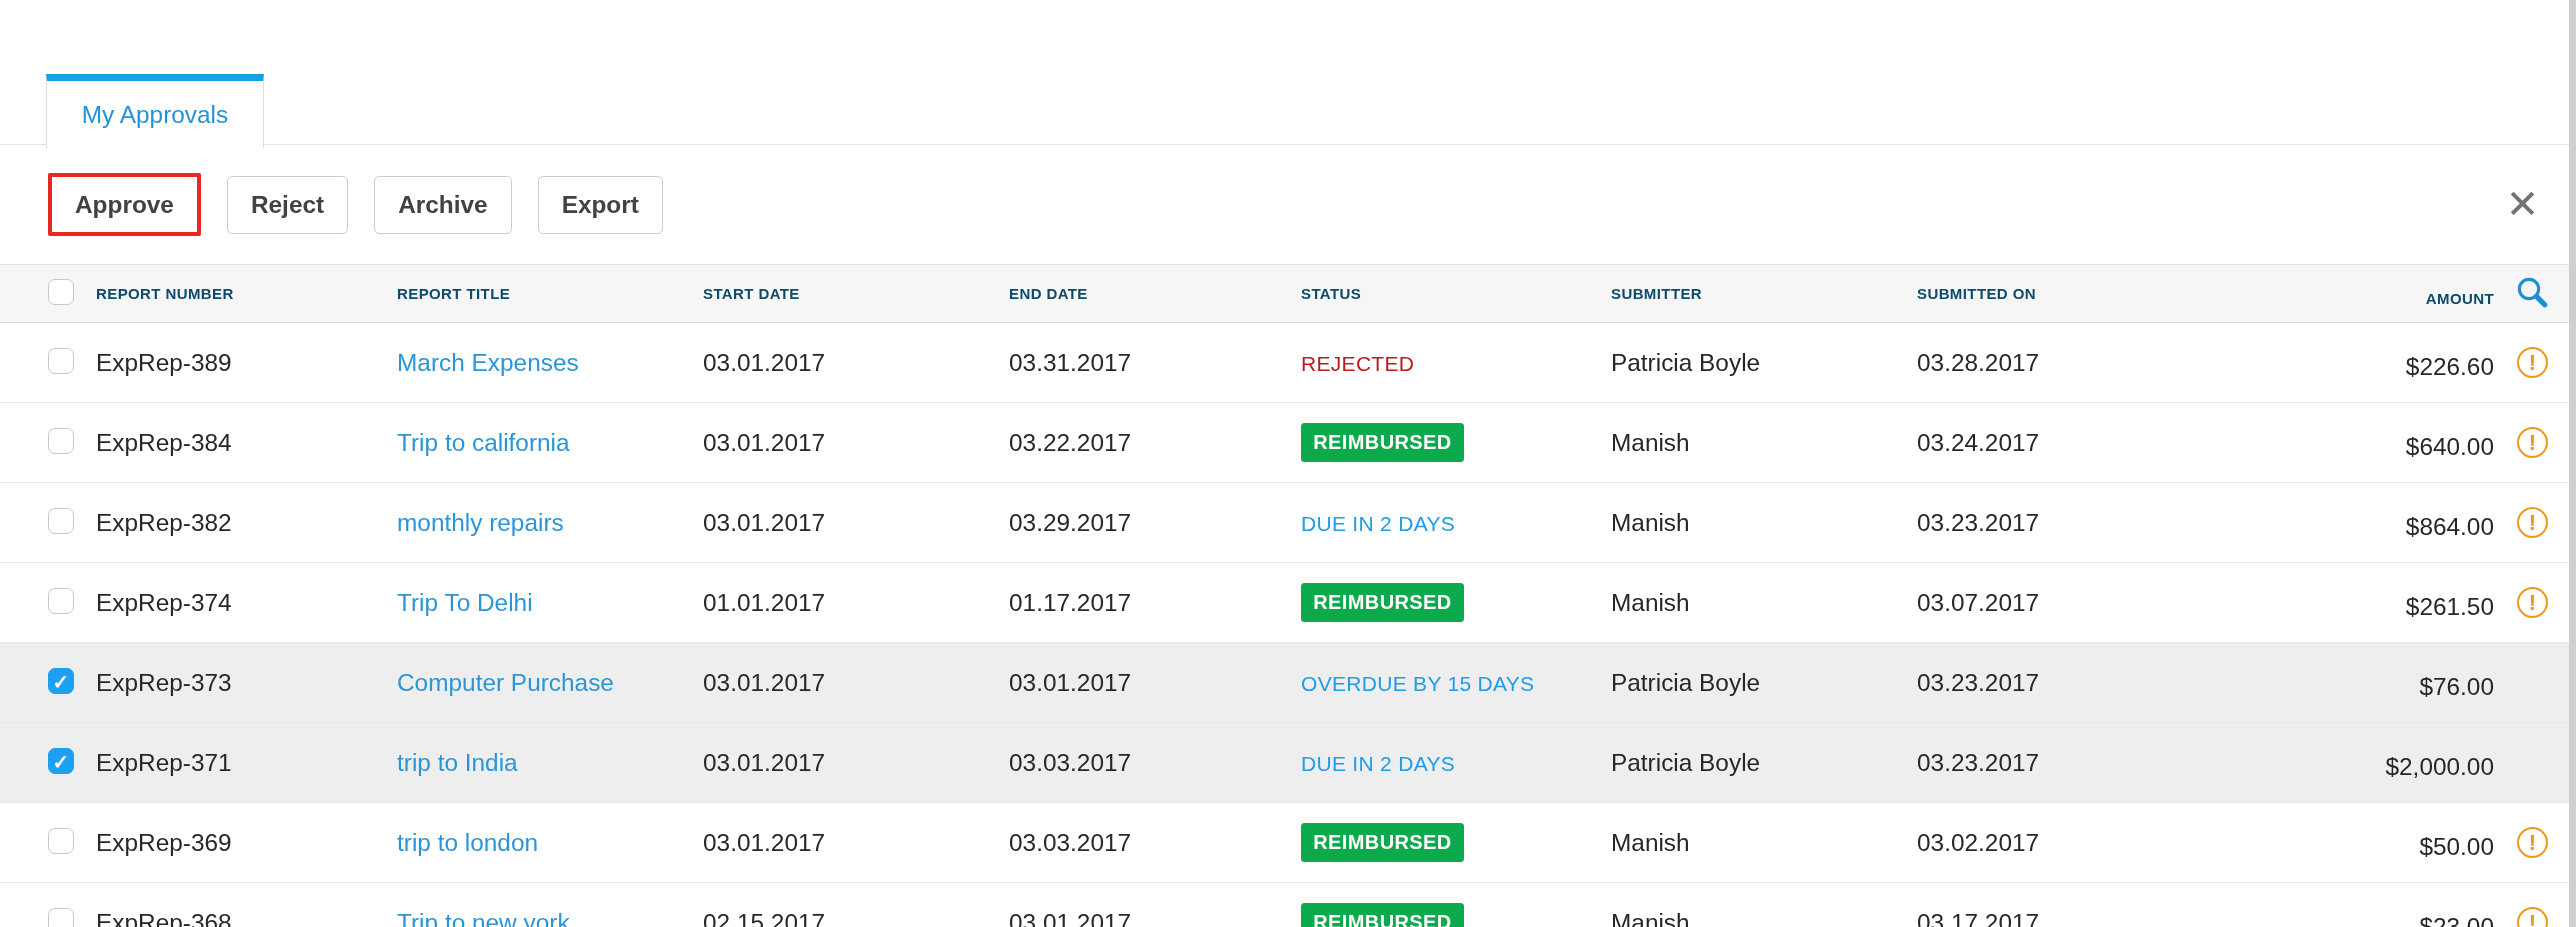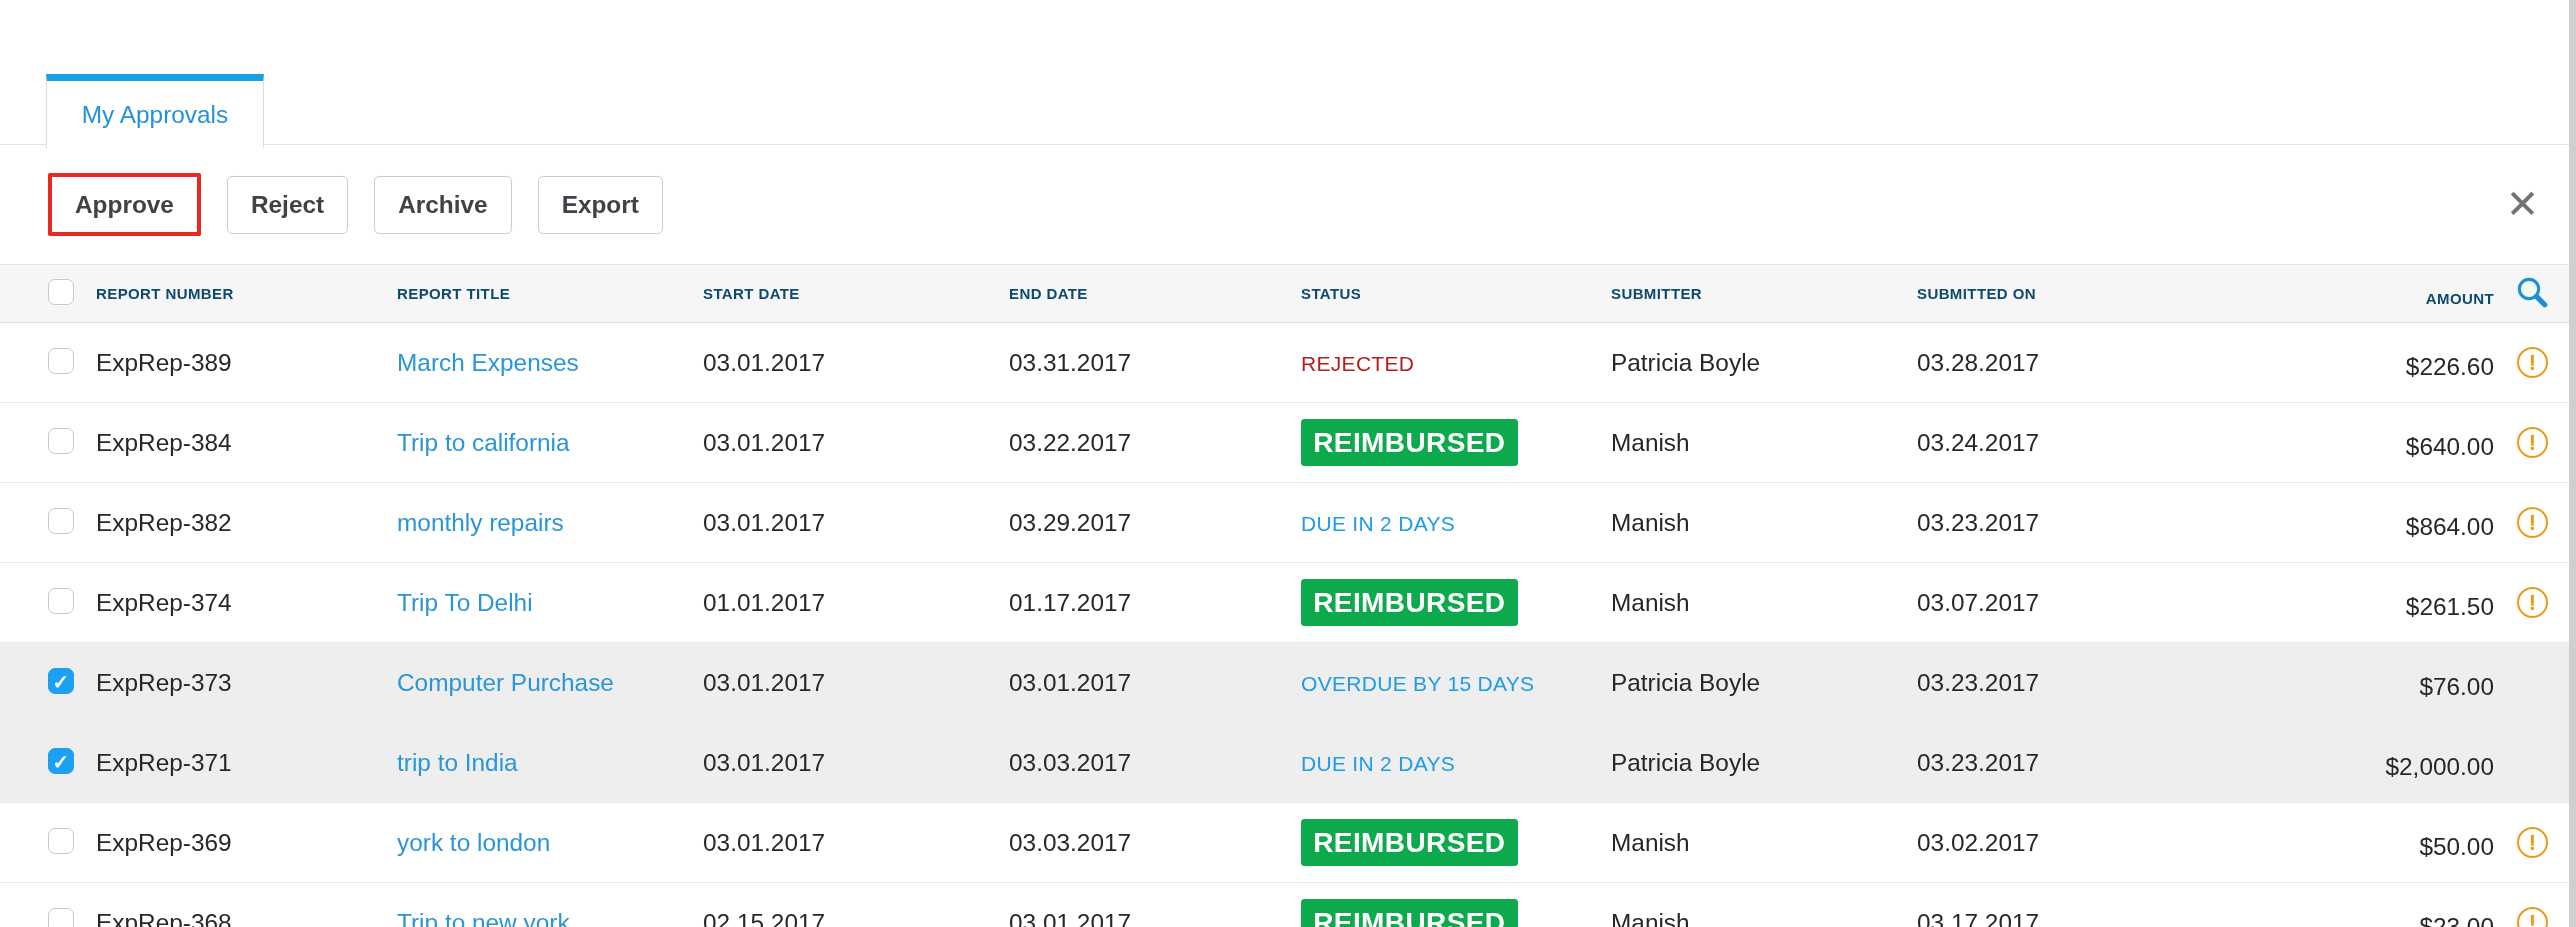--- a/index.html
+++ b/index.html
@@ -38,21 +38,21 @@
   .cell.link { color:#2a95d8; cursor:pointer; }
 
   .cb-cell { padding-left:48px; }
   .checkbox { display:inline-block; width:26px; height:26px; border:1.7px solid #c6c9cc; border-radius:7px; background:#ffffff; cursor:pointer; position:relative; }
   .checkbox.checked { background:#1ba0f2; border-color:#1ba0f2; }
   .checkbox.checked::after { content:"\2713"; position:absolute; left:0; top:0; width:100%; height:100%; color:#ffffff; font-size:20px; font-weight:bold; line-height:26px; text-align:center; }
 
   .status { font-size:21px; letter-spacing:0.3px; }
   .status.rejected { color:#b91c1c; }
   .status.due, .status.overdue { color:#1d9ce9; }
-  .status.reimbursed { display:inline-block; background:#0caa4d; color:#ffffff; font-weight:bold; font-size:28px; padding:7.9px 12.2px; border-radius:3.5px; letter-spacing:0.4px; }
+  .status.reimbursed { display:inline-block; background:#0caa4d; color:#ffffff; font-weight:bold; font-size:20px; padding:7.9px 12.2px; border-radius:3.5px; letter-spacing:0.4px; }
 
   .icon-cell { display:flex; align-items:center; justify-content:center; }
   .warning { width:31px; height:31px; border:2.6px solid #f09812; border-radius:50%; color:#f09812; font-size:22px; font-weight:bold; display:flex; align-items:center; justify-content:center; }
   .warning.hidden { visibility:hidden; }
   .search-btn { background:transparent; border:none; cursor:pointer; width:38px; height:38px; }
 
   
   .scrollbar { position:absolute; top:0; right:0; width:7px; height:928px; background:#cdd0d1; z-index:5; }
 </style>
 </head>
@@ -182,21 +182,21 @@
     <div class="cell">03.23.2017</div>
     <div class="cell right">$2,000.00</div>
     <div class="icon-cell">
         <span class="warning hidden">!</span>
       </div>
   </div>
 
   <div class="grid-row row normal">
     <div class="cb-cell"><span class="checkbox unchecked"></span></div>
     <div class="cell">ExpRep-369</div>
-    <div class="cell link">york to london</div>
+    <div class="cell link">trip to london</div>
     <div class="cell">03.01.2017</div>
     <div class="cell">03.03.2017</div>
     <div class="cell"><span class="status reimbursed">REIMBURSED</span></div>
     <div class="cell">Manish</div>
     <div class="cell">03.02.2017</div>
     <div class="cell right">$50.00</div>
     <div class="icon-cell">
         <span class="warning visible">!</span>
       </div>
   </div>

